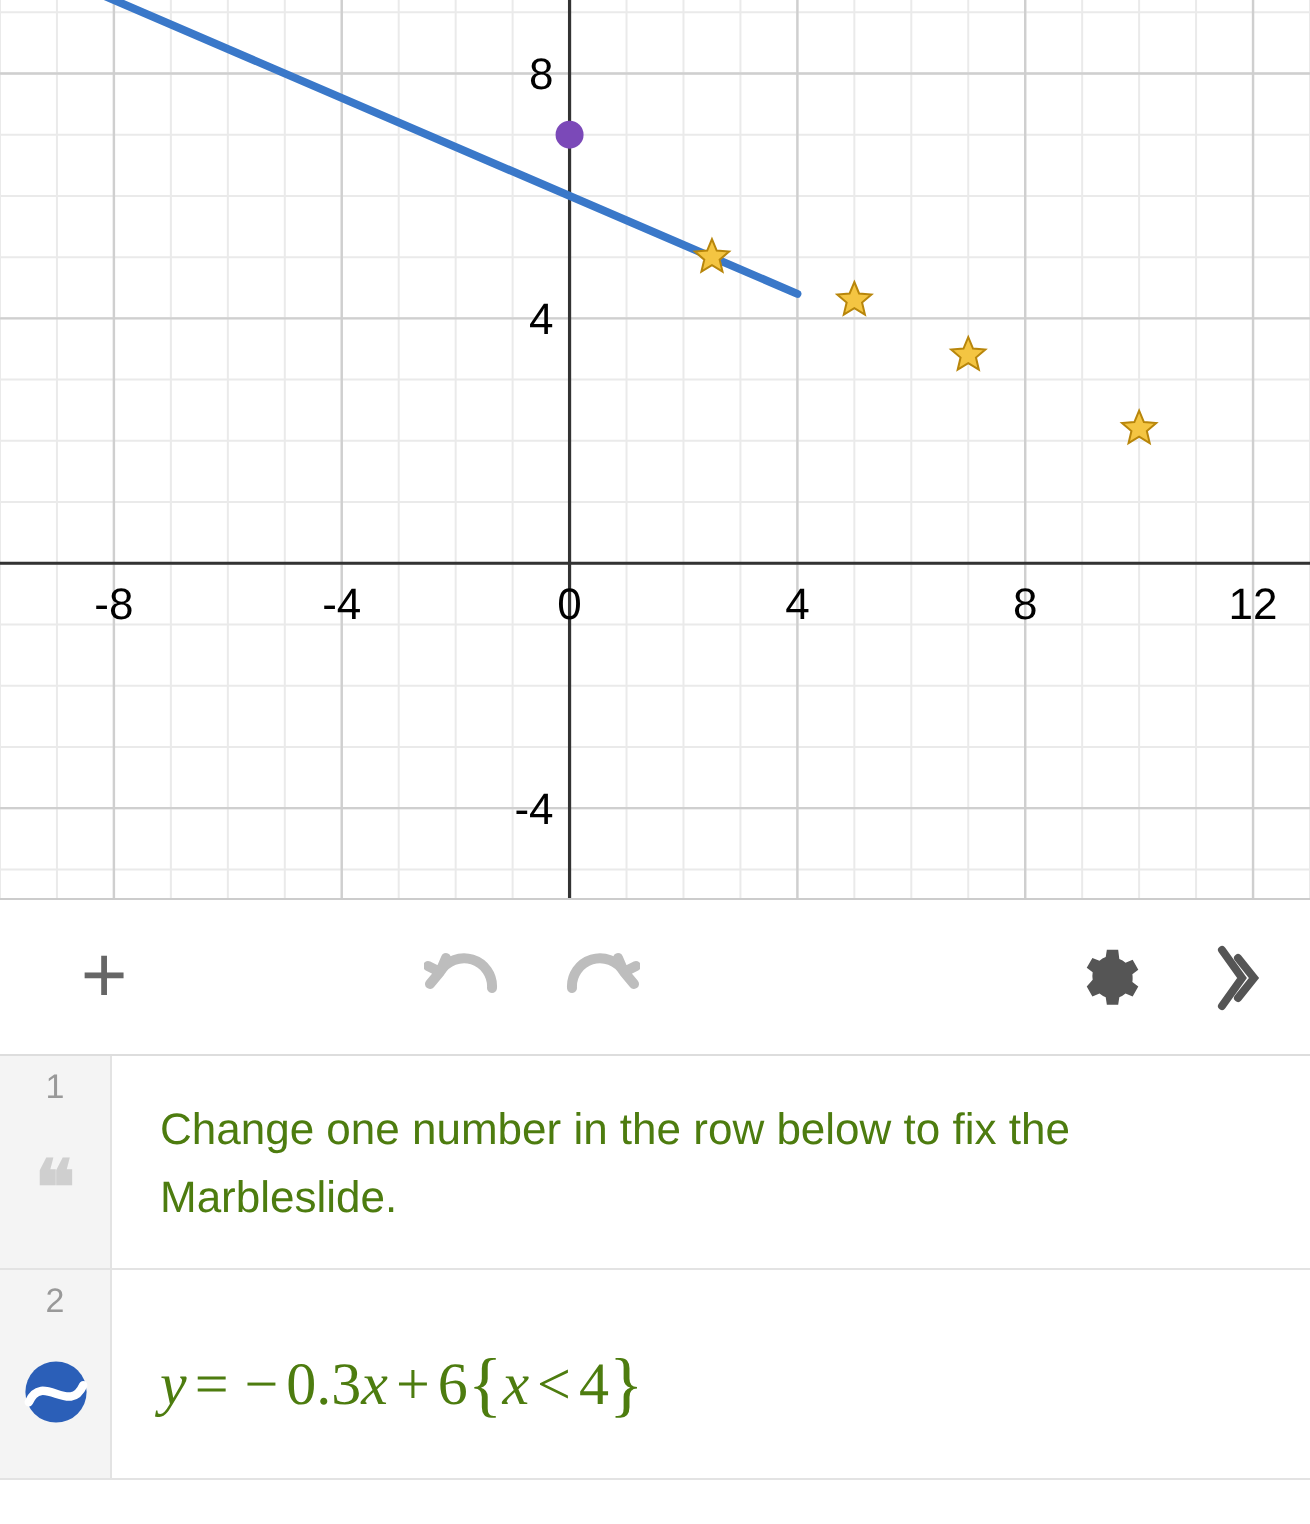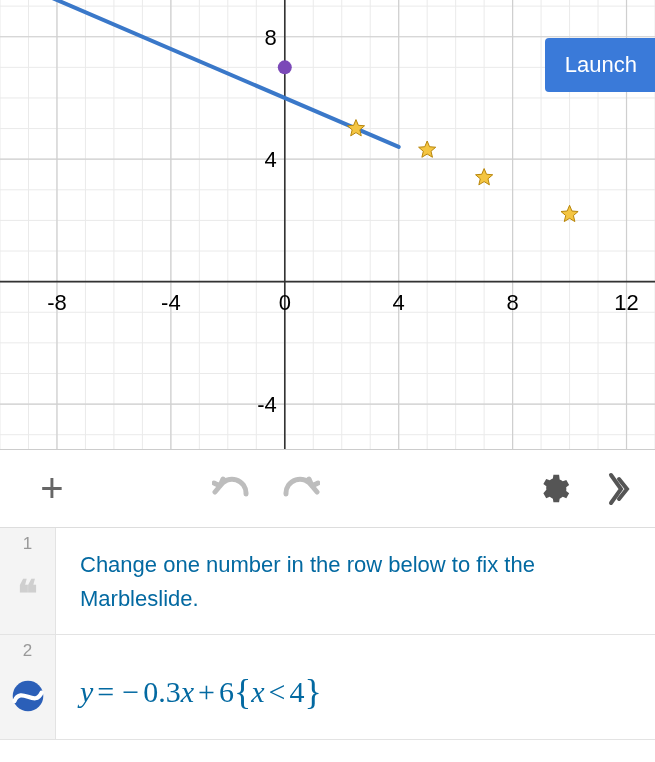--- a/index.html
+++ b/index.html
@@ -24,21 +24,21 @@
   .gear { margin-left: auto; }
   .chev { margin-left: 6px; margin-right: -4px;}
   .rows { flex:1; display:flex; flex-direction:column; overflow:hidden; }
   .row { display:flex; border-bottom: 1px solid #e3e3e3; min-height: 100px; position:relative; }
   .row-index {
     width: 56px; min-width:56px; background:#f4f4f4; border-right:1px solid #e3e3e3;
     display:flex; flex-direction:column; align-items:center; padding-top:6px;
     color:#999; font-size:17px;
   }
   .row-icon { margin-top: 18px; }
-  .row-content { flex:1; padding: 20px 14px 18px 24px; font-size: 22px; color:#0369a1; line-height:1.55; }
+  .row-content { flex:1; padding: 20px 14px 18px 24px; font-size: 22px; color:#4d7c0f; line-height:1.55; }
   .row-content.math { font-family: 'Times New Roman', Times, serif; font-size: 30px; font-style: italic; padding-top: 30px; white-space: nowrap;}
   .row-content.math .op { font-style: normal; padding: 0 4px;}
   .row-content.math .num { font-style: normal; }
   .row-content.math .brace { font-style: normal; font-size: 36px; vertical-align: -2px;}
   .tick-label { font-family: Arial, sans-serif; font-size: 22px; fill:#000; }
   .minor-grid { stroke:#eaeaea; stroke-width:1; }
   .major-grid { stroke:#cfcfcf; stroke-width:1.2; }
   .axis { stroke:#333; stroke-width:1.6; }
   .line-plot { stroke:#3a78c9; stroke-width:4; fill:none; stroke-linecap:round;}
   .point { fill:#7b49b8; }
@@ -113,21 +113,20 @@
         <text x="276.7826086956522" y="412.0816326530612" text-anchor="end" class="tick-label">-4</text>
         <text x="276.7826086956522" y="167.1836734693877" text-anchor="end" class="tick-label">4</text>
         <text x="276.7826086956522" y="44.734693877551024" text-anchor="end" class="tick-label">8</text>
         <polyline points="0,-24.48979591836735 398.69565217391306,146.93877551020404" class="line-plot"></polyline>
         <circle cx="284.7826086956522" cy="67.34693877551018" r="7" class="point"></circle>
         <path d="M355.9782608695652 119.57142857142856L358.3587911413497 125.29490974421002L364.53776951622154 125.79027562205403L359.83003976056057 129.8229473986471L361.26832814019747 135.85258152080308L355.9782608695652 132.62142857142857L350.6881935989329 135.85258152080308L352.1264819785698 129.8229473986471L347.4187522229088 125.79027562205403L353.5977305977807 125.29490974421002Z" class="star"></path>
         <path d="M427.17391304347825 140.99999999999994L429.55444331526274 146.72348117278142L435.7334216901346 147.2188470506254L431.0256919344736 151.2515188272185L432.46398031411053 157.28115294937447L427.17391304347825 154.04999999999995L421.883845772846 157.28115294937447L423.3221341524829 151.2515188272185L418.6144043968219 147.2188470506254L424.79338277169376 146.72348117278142Z" class="star"></path>
         <path d="M484.1304347826087 168.55102040816325L486.5109650543932 174.27450158094473L492.68994342926504 174.76986745878872L487.98221367360406 178.8025392353818L489.42050205324097 184.83217335753778L484.1304347826087 181.60102040816327L478.8403675119764 184.83217335753778L480.2786558916133 178.8025392353818L475.5709261359523 174.76986745878872L481.7499045108242 174.27450158094473Z" class="star"></path>
         <path d="M569.5652173913044 205.28571428571428L571.9457476630889 211.00919545849575L578.1247260379607 211.50456133633975L573.4169962822997 215.53723311293282L574.8552846619366 221.5668672350888L569.5652173913044 218.3357142857143L564.2751501206722 221.5668672350888L565.713438500309 215.53723311293282L561.005708744648 211.50456133633975L567.1846871195198 211.00919545849575Z" class="star"></path>
       </svg>
-    <button class="launch-btn">Launch</button>
   </div>
 
   <div class="toolbar">
     <div class="tool-btn plus">+</div>
     <div class="undo-redo">
       <div class="tool-btn">
         <svg width="40" height="34" viewBox="0 0 40 34">
           <path d="M34 22 A14 14 0 0 0 8 14 L3 20 M8 14 L2 11 M8 14 L11 7" stroke="#bdbdbd" stroke-width="5" fill="none" stroke-linecap="round" stroke-linejoin="round"></path>
         </svg>
       </div>

